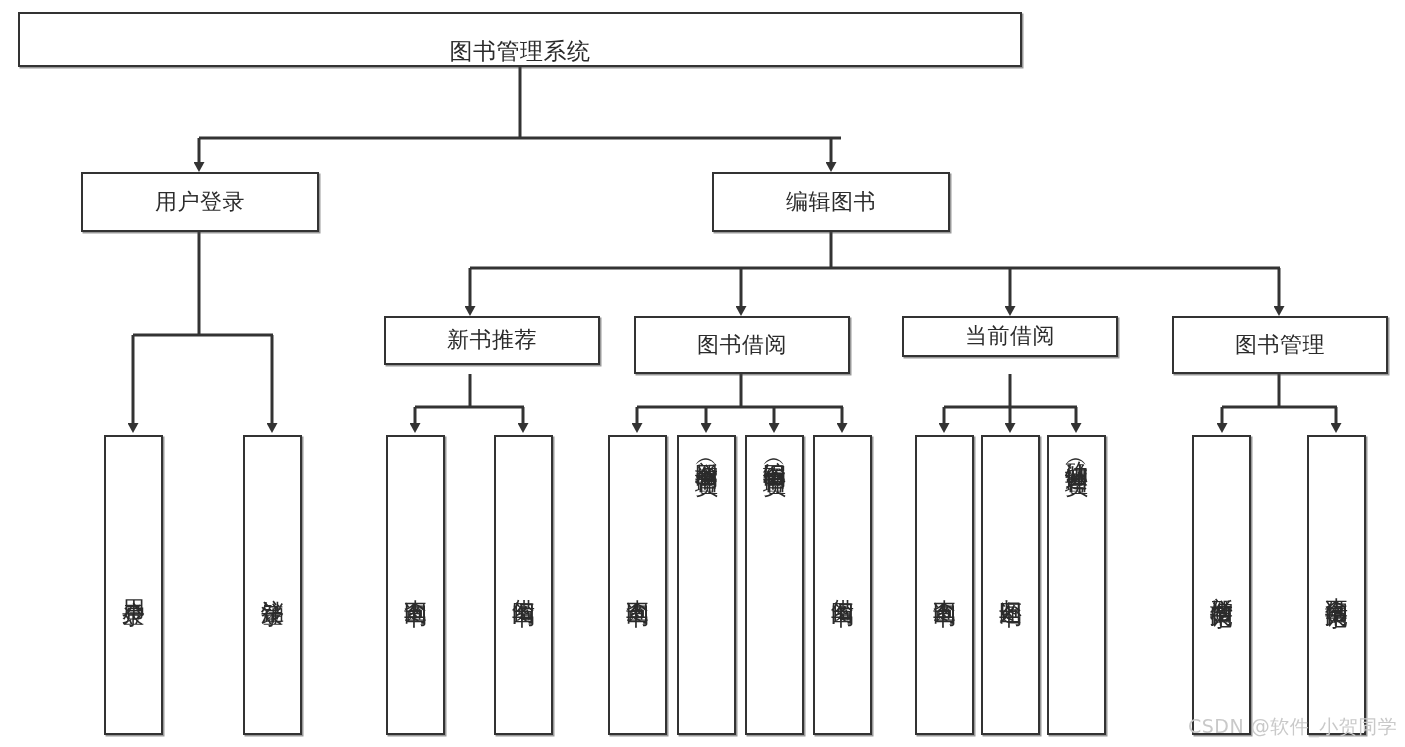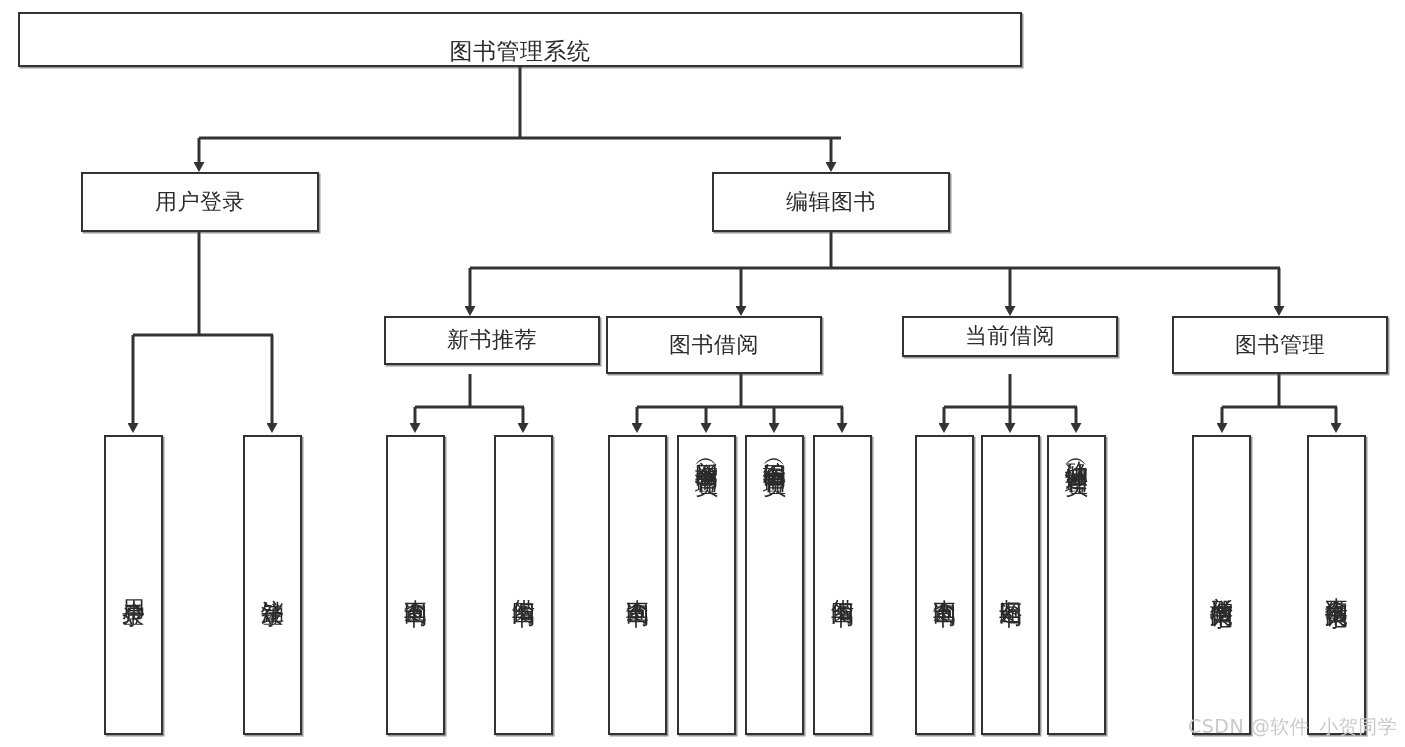--- a/index.html
+++ b/index.html
@@ -132,21 +132,21 @@
   <div class="node node-l1" style="left:81px; top:172px; width:238px; height:60px;">
     <span class="label">用户登录</span>
   </div>
   <div class="node node-l1" style="left:712px; top:172px; width:238px; height:60px;">
     <span class="label">编辑图书</span>
   </div>
 
   <div class="node node-l2" style="left:384px; top:316px; width:216px; height:49px;">
     <span class="label">新书推荐</span>
   </div>
-  <div class="node node-l2" style="left:606px; top:316px; width:216px; height:58px;">
+  <div class="node node-l2" style="left:634px; top:316px; width:216px; height:58px;">
     <span class="label">图书借阅</span>
   </div>
   <div class="node node-l2" style="left:902px; top:316px; width:216px; height:41px;">
     <span class="label">当前借阅</span>
   </div>
   <div class="node node-l2" style="left:1172px; top:316px; width:216px; height:58px;">
     <span class="label">图书管理</span>
   </div>
 
   <div class="node node-leaf" style="left:104px; top:435px; width:59px; height:300px;">

